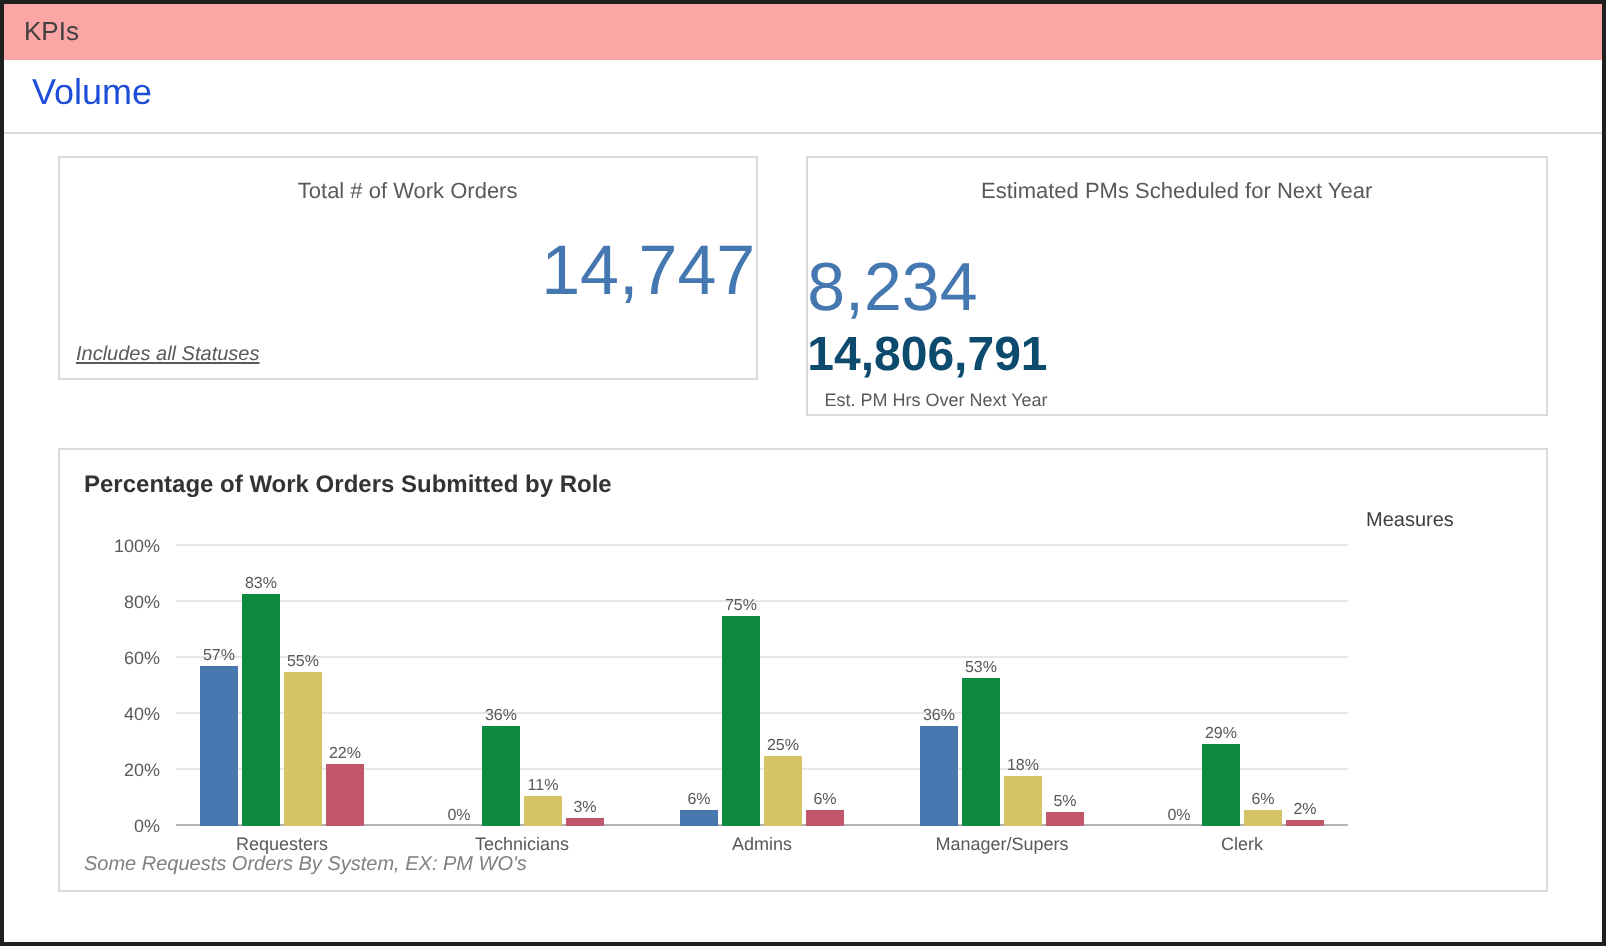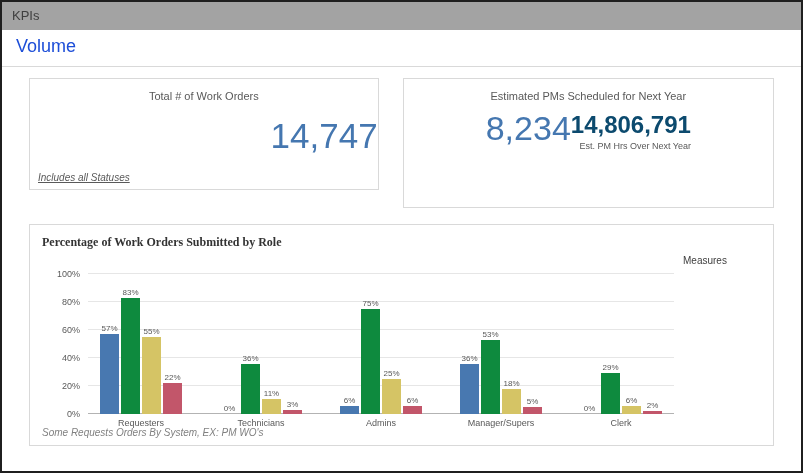--- a/index.html
+++ b/index.html
@@ -6,21 +6,21 @@
   html, body { margin: 0; padding: 0; }
   body {
     width: 803px; height: 473px;
     font-family: "Liberation Sans", sans-serif;
     background: #ffffff;
     border: 2px solid #1f1f1f;
     overflow: hidden;
     position: relative;
   }
   .app-header {
-    background: #a3a3a3;
+    background: #fca5a5;
     padding: 6px 10px 7px;
     font-size: 13px;
     color: #404040;
   }
   .sheet-tab-row {
     background: #ffffff;
     padding: 6px 14px 9px;
     border-bottom: 1px solid #d9d9d9;
   }
   .sheet-tab { font-size: 18px; color: #1d4ed8; cursor: pointer; }
@@ -32,27 +32,27 @@
     position: relative;
   }
   .kpi-card-1 { width: 370px; height: 112px; }
   .kpi-card-2 { width: 393px; height: 130px; }
   .kpi-title { text-align: center; font-size: 11px; color: #595959; margin-top: 11px; }
   .kpi-value { text-align: right; font-size: 35px; margin-top: 14px; }
   .kpi-note {
     position: absolute; left: 8px; bottom: 6px;
     font-style: italic; font-size: 10px; color: #595959; text-decoration: underline;
   }
-  .kpi-values { display: flex; justify-content: center; align-items: flex-start; margin-top: 8px; }
+  .kpi-values { display: flex; justify-content: center; align-items: flex-start; margin-top: 24px; flex-direction: column; }
   .kpi-value-primary { font-size: 34px; line-height: 1.1; }
   .kpi-secondary { display: flex; flex-direction: column; align-items: flex-end; margin-top: 2px; }
   .kpi-value-secondary { font-size: 24px; line-height: 1.1; }
   .kpi-caption { font-size: 9px; color: #595959; margin-top: 3px; }
   .chart-card { width: 745px; height: 222px; margin-top: 16px; }
-  .chart-title { font-size: 12px; font-weight: bold; color: #333333; padding: 10px 12px 0; font-family: Liberation Serif, serif; }
+  .chart-title { font-size: 12px; font-weight: bold; color: #333333; padding: 10px 12px 0; }
   .chart-area {
     position: relative;
     margin: 24px 0 0 58px;
     width: 586px;
     height: 140px;
   }
   .gridline {
     position: absolute; left: 0; right: 0; height: 1px;
     background: #e6e6e6;
   }

